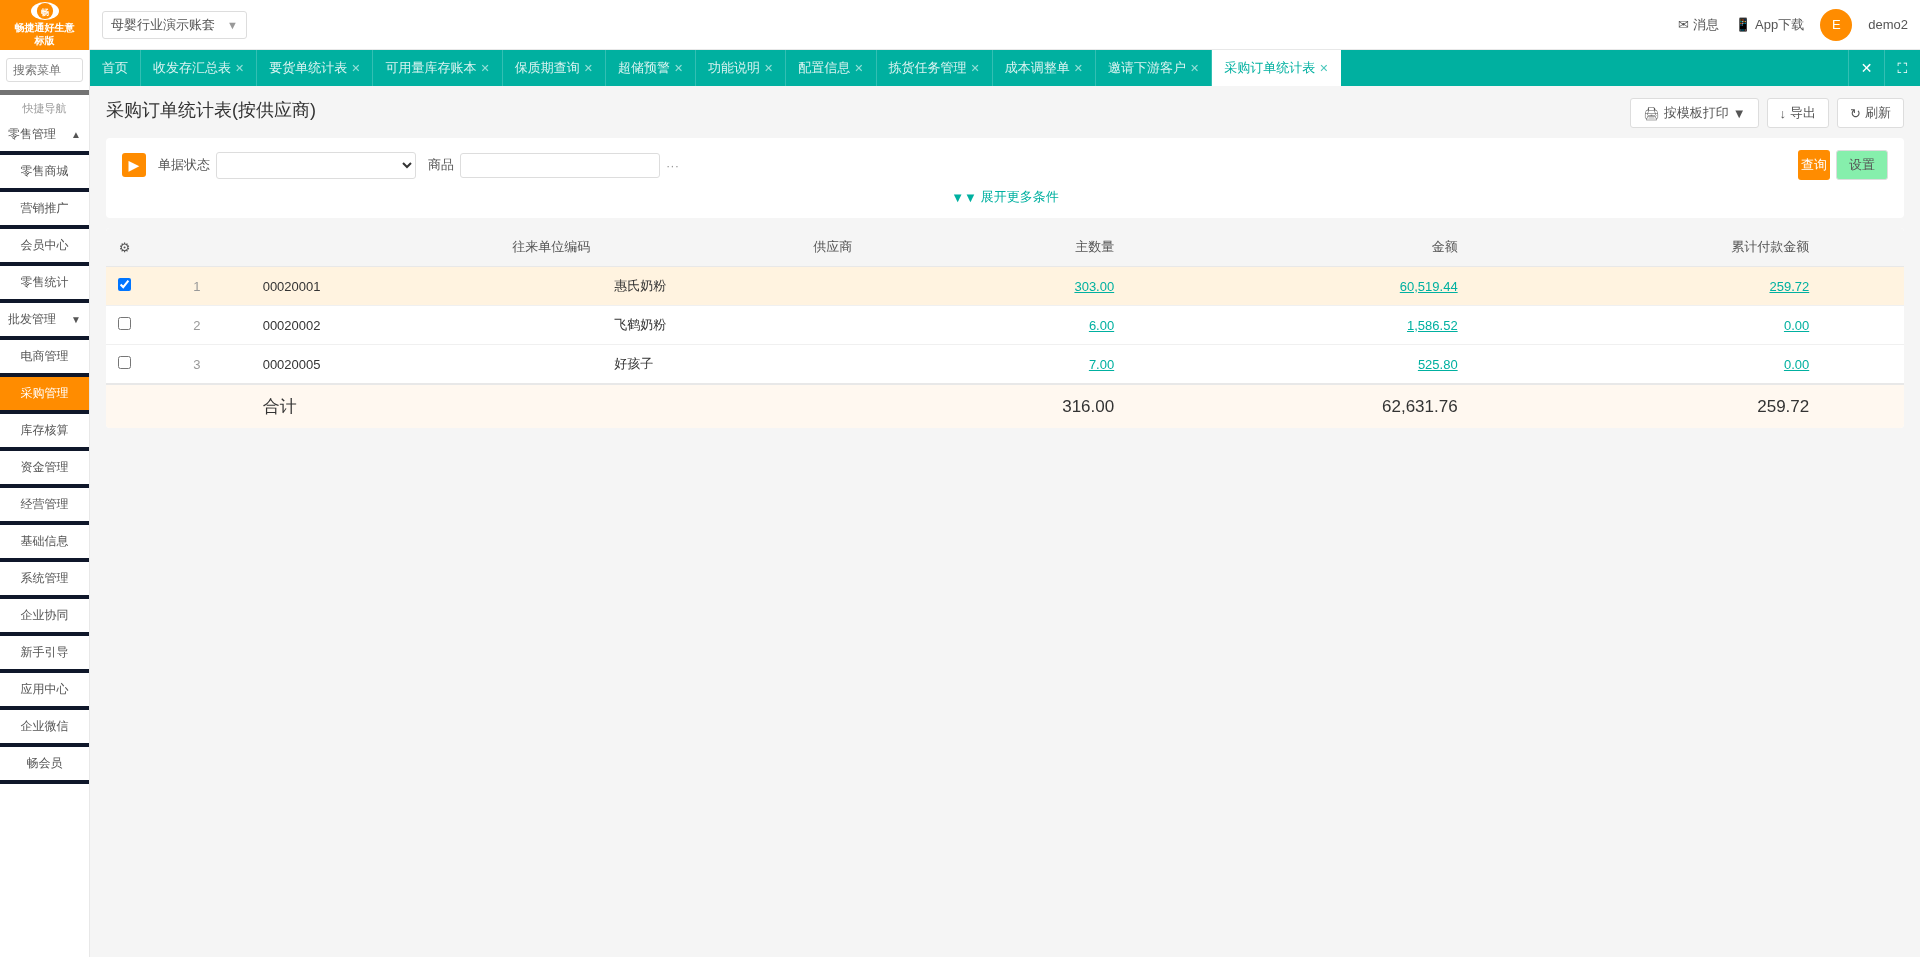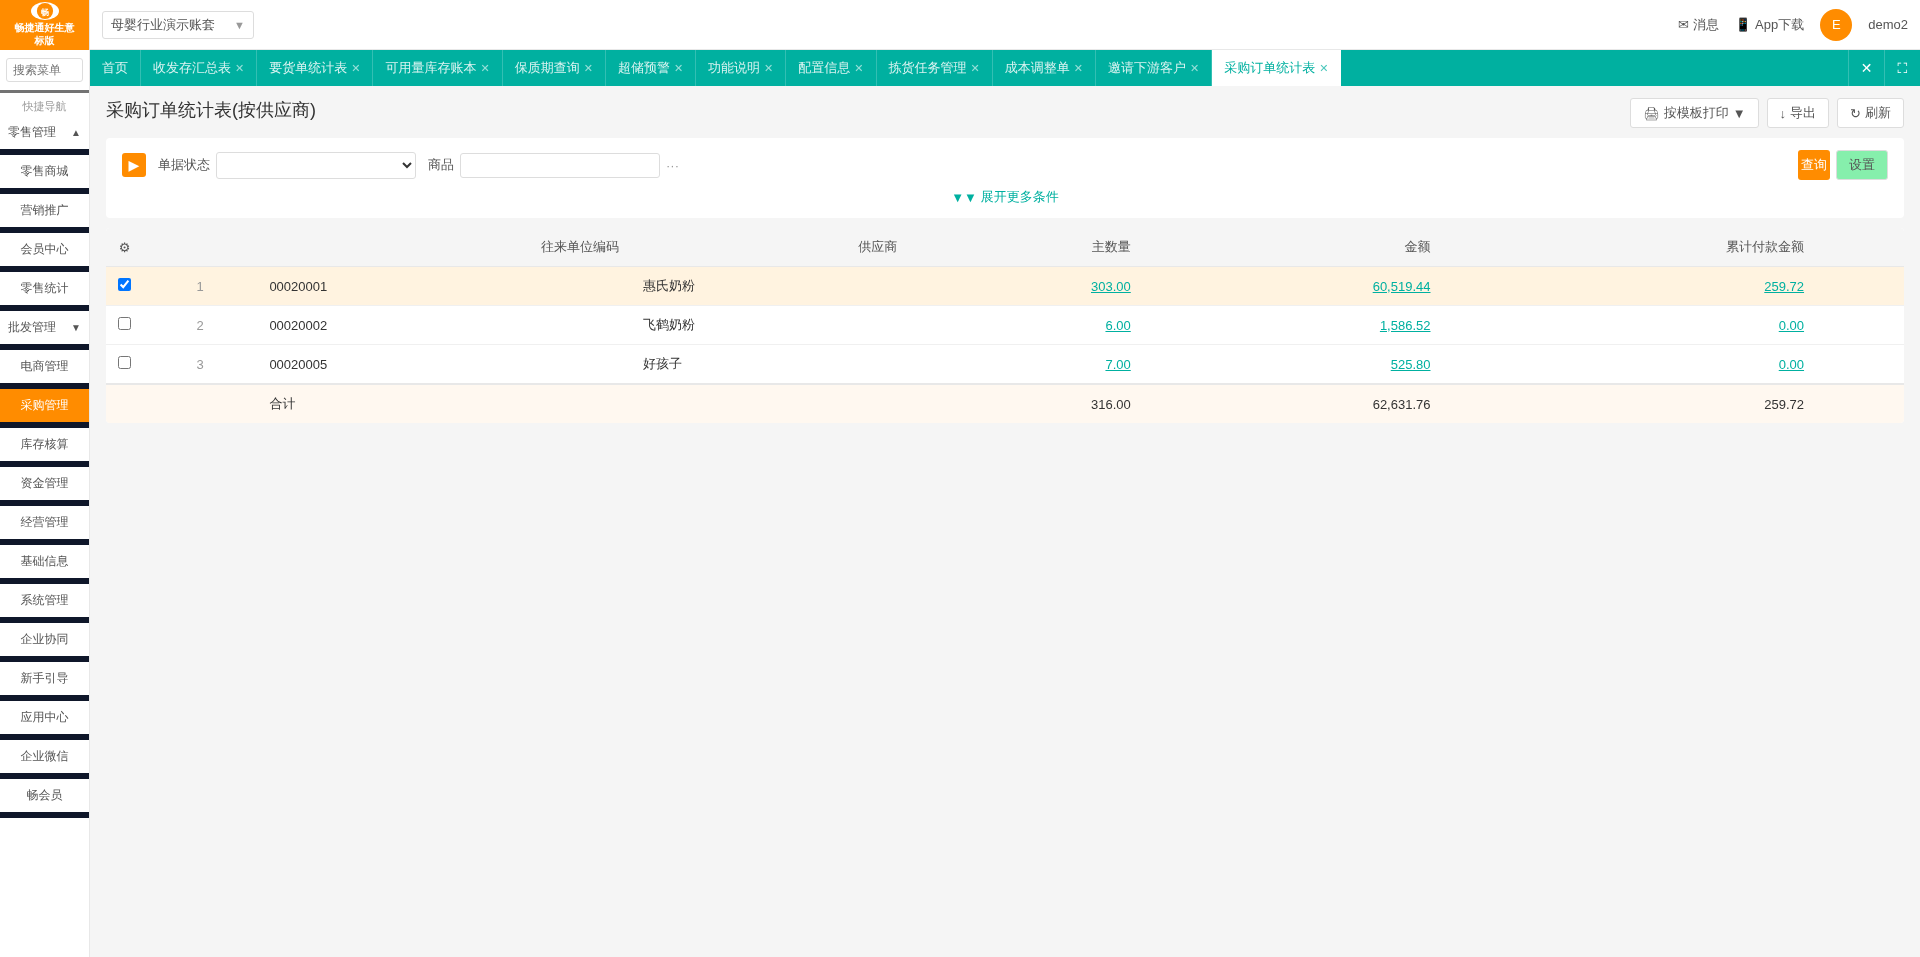--- a/index.html
+++ b/index.html
@@ -33,21 +33,21 @@
       background: #fff;
       border-radius: 50%;
       display: flex;
       align-items: center;
       justify-content: center;
       margin-bottom: 2px;
     }
     .sidebar-search {
       padding: 8px 6px;
       background: #fff;
-      border-bottom: 3px solid #737373;
+      border-bottom: 5px solid #737373;
     }
     .sidebar-search input {
       width: 100%;
       border: 1px solid #ddd;
       border-radius: 3px;
       padding: 4px 6px;
       font-size: 12px;
       outline: none;
     }
     .sidebar-nav-label {
@@ -55,21 +55,21 @@
       font-size: 11px;
       color: #999;
       text-align: center;
     }
     .sidebar-item {
       padding: 8px 4px;
       text-align: right;
       cursor: pointer;
       color: #555;
       font-size: 12px;
-      border-bottom: 6px solid #0f172a;
+      border-bottom: 4px solid #0f172a;
       transition: background 0.2s;
       display: flex;
       align-items: center;
       justify-content: center;
     }
     .sidebar-item.active { background: #ff8c00; color: #fff; }
     .sidebar-item.has-arrow { justify-content: space-between; padding: 8px 8px; }
     .sidebar-item .arrow { font-size: 10px; }
 
     
@@ -87,21 +87,21 @@
       display: flex;
       align-items: center;
       border-bottom: 1px solid #e8e8e8;
       padding: 0 12px;
       gap: 8px;
       flex-shrink: 0;
     }
     .workspace-selector {
       display: flex;
       align-items: center;
-      gap: 19px;
+      gap: 12px;
       color: #555;
       font-size: 13px;
       cursor: pointer;
       padding: 4px 8px;
       border: 1px solid #ddd;
       border-radius: 3px;
     }
     .workspace-selector .chevron { color: #999; font-size: 11px; }
     .top-bar-right {
       margin-left: auto;
@@ -392,21 +392,21 @@
       color: #00b0a0;
       text-decoration: underline;
       cursor: pointer;
     }
     .tfoot-row {
       background: #fff8f0;
       border-top: 2px solid #e8e8e8;
     }
     .tfoot-row td {
       padding: 10px 12px;
-      font-size: 13px;
+      font-size: 17px;
       font-weight: 500;
       color: #333;
     }
     .tfoot-row td.right { text-align: right; }
 
     .settings-icon-col {
       width: 36px;
       text-align: center;
     }
     .row-num {

